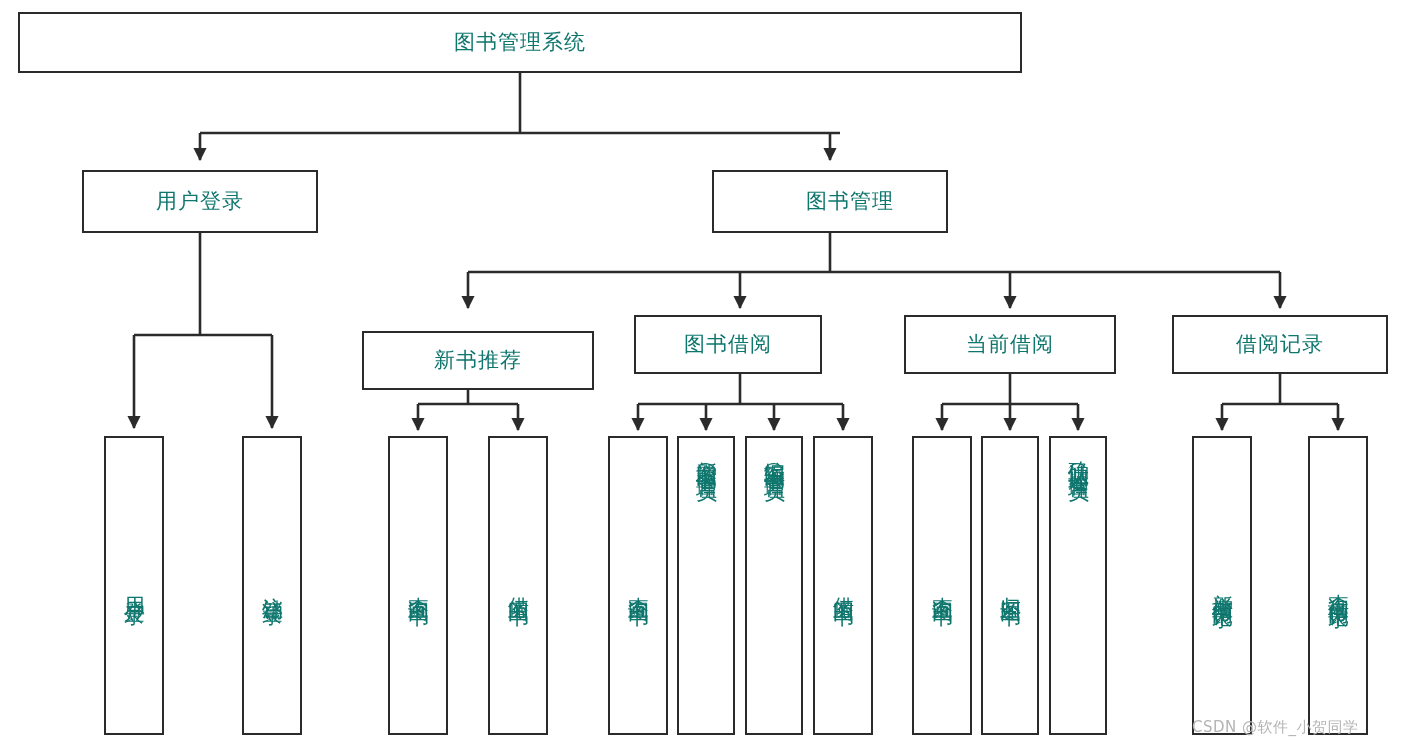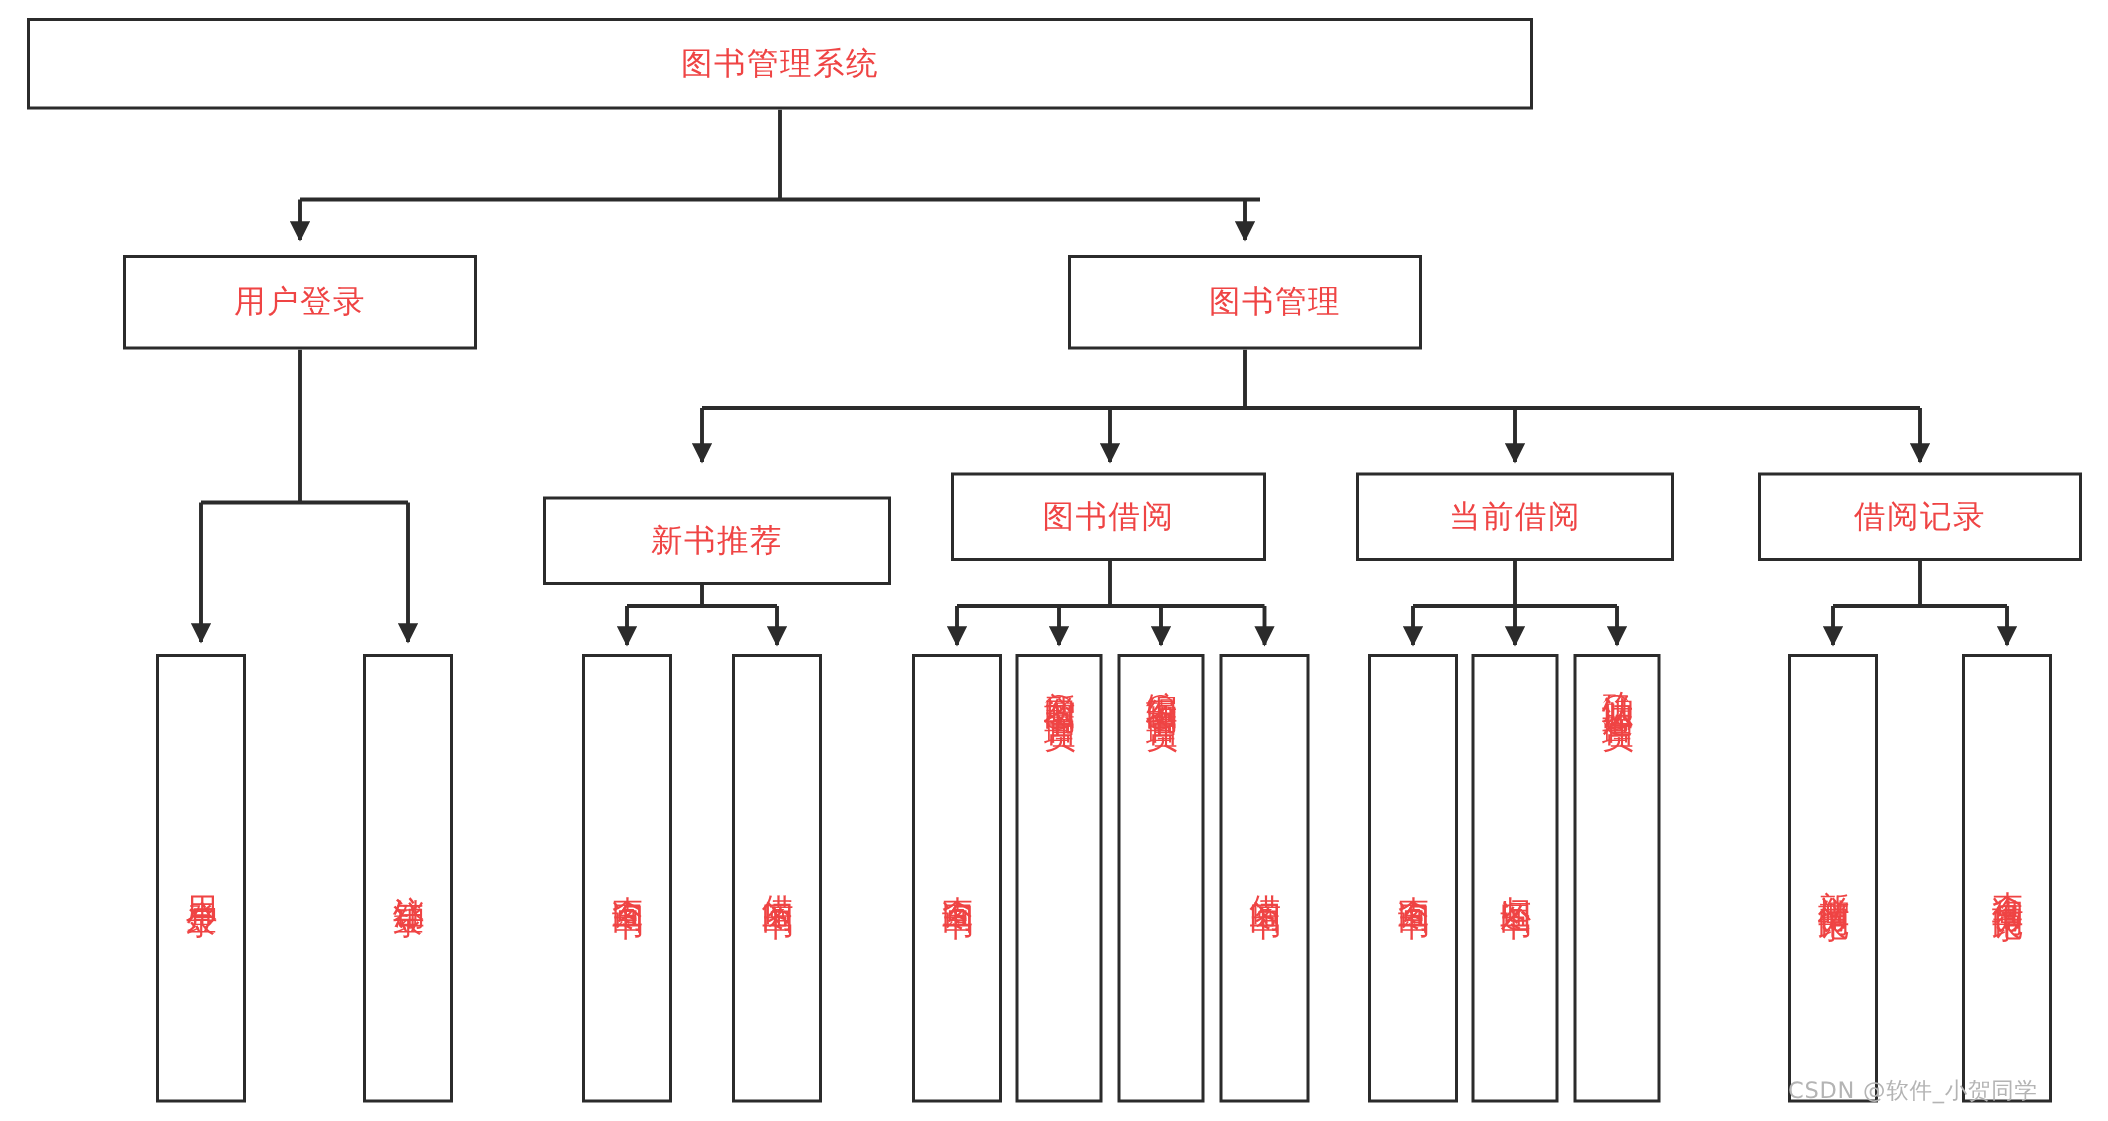--- a/index.html
+++ b/index.html
@@ -23,21 +23,21 @@
     left: 0;
     top: 0;
     width: 1405px;
     height: 747px;
   }
   .node {
     position: absolute;
     box-sizing: border-box;
     border: 2.5px solid #2b2b2b;
     background: #ffffff;
-    color: #ef4444;
+    color: #0f766e;
     display: flex;
     align-items: center;
     justify-content: center;
     z-index: 2;
   }
   .node .label {
     font-size: 21px;
     line-height: 1.15;
     letter-spacing: 1px;
     white-space: nowrap;
@@ -132,21 +132,21 @@
   </div>
 
   <div class="node" style="left:712px; top:170px; width:236px; height:63px;padding-left:40px;">
     <span class="label">图书管理</span>
   </div>
 
   <div class="node" style="left:362px; top:331px; width:232px; height:59px;">
     <span class="label">新书推荐</span>
   </div>
 
-  <div class="node" style="left:634px; top:315px; width:210px; height:59px;">
+  <div class="node" style="left:634px; top:315px; width:188px; height:59px;">
     <span class="label">图书借阅</span>
   </div>
 
   <div class="node" style="left:1172px; top:315px; width:216px; height:59px;">
     <span class="label">借阅记录</span>
   </div>
 
   <div class="node" style="left:904px; top:315px; width:212px; height:59px;">
     <span class="label">当前借阅</span>
   </div>

